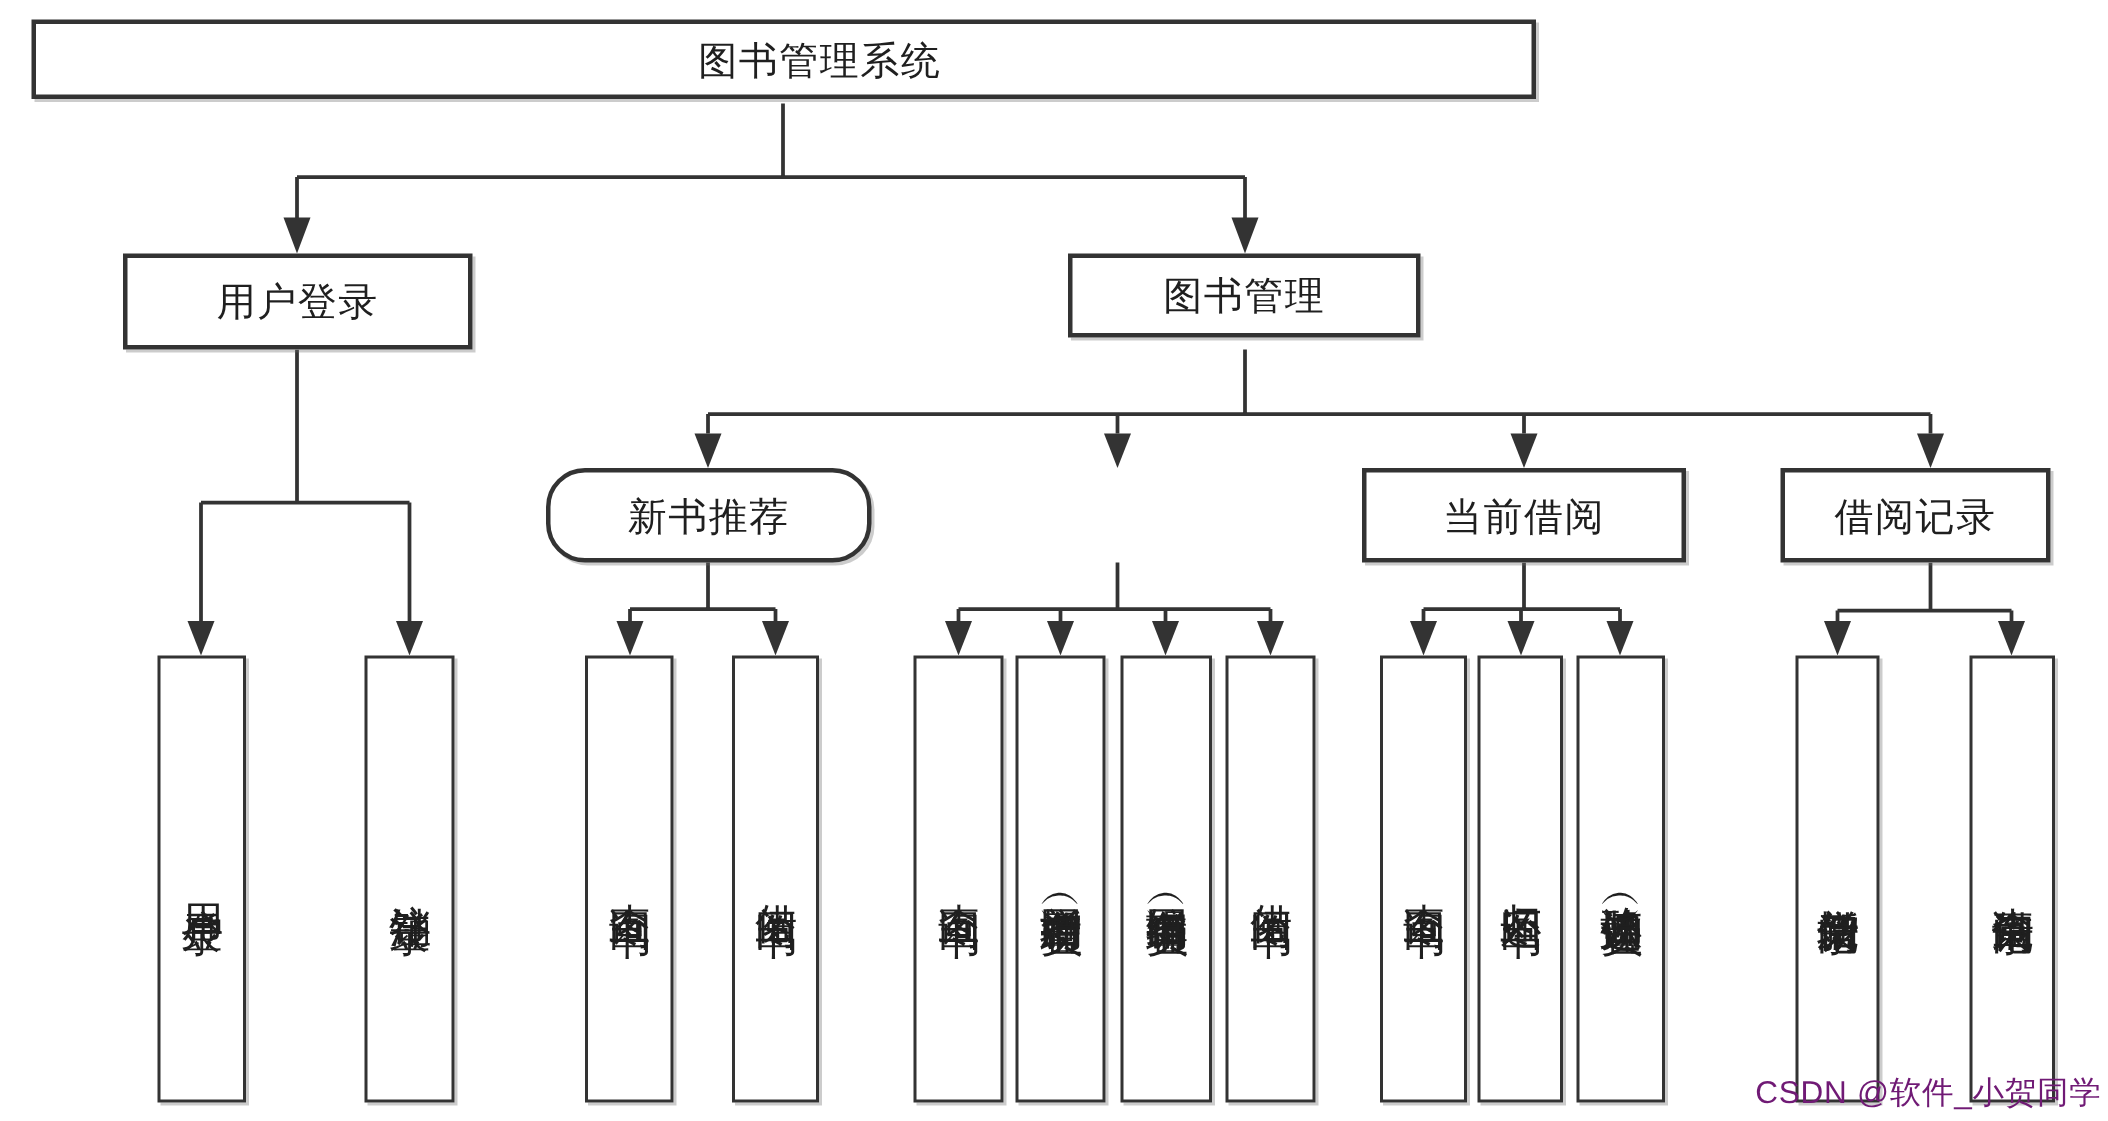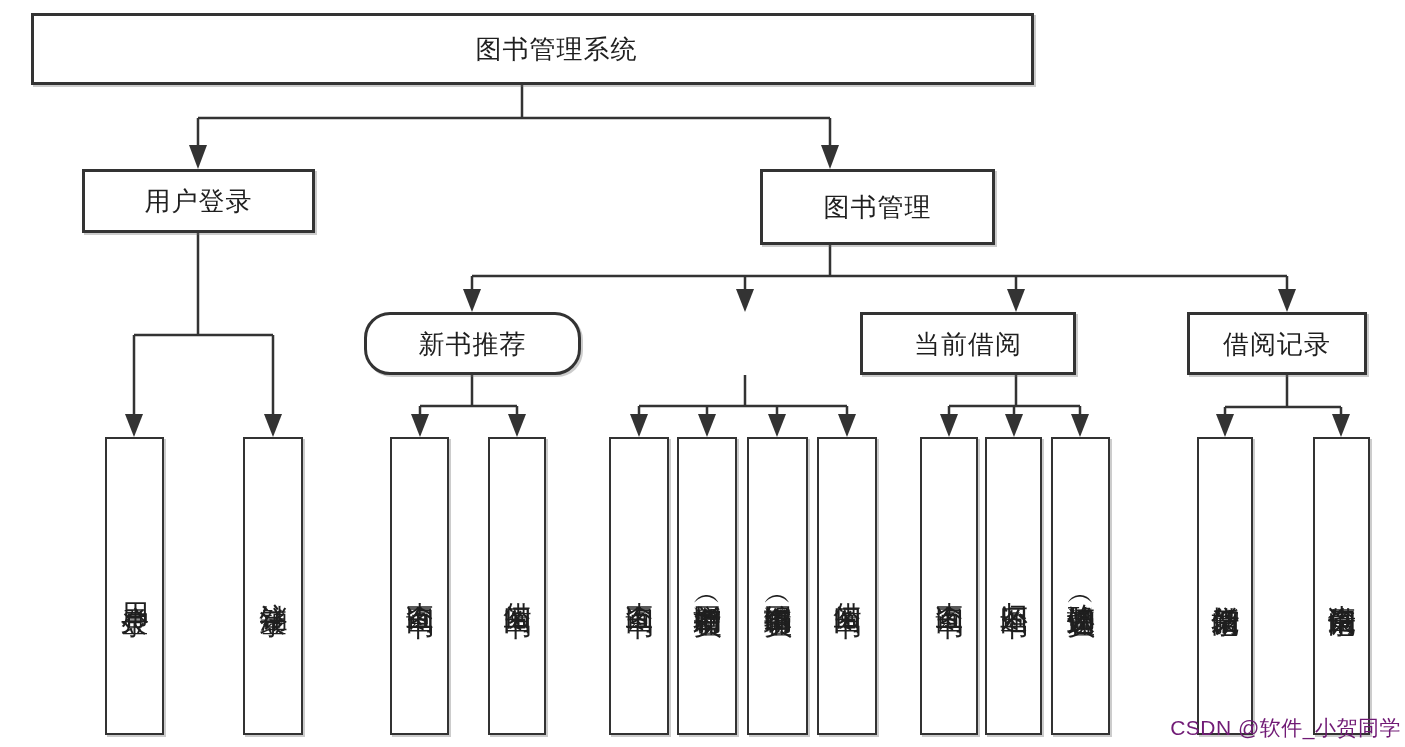--- a/index.html
+++ b/index.html
@@ -87,35 +87,35 @@
 
       <polygon points="940,414 958,414 949,437"></polygon>
       <polygon points="1005,414 1023,414 1014,437"></polygon>
       <polygon points="1071,414 1089,414 1080,437"></polygon>
 
       <polygon points="1216,414 1234,414 1225,437"></polygon>
       <polygon points="1332,414 1350,414 1341,437"></polygon>
     </g>
   </svg>
 
-  <div class="box" style="left:31px;top:13px;width:1003px;height:72px;padding-left:48px;">
+  <div class="box" style="left:21px;top:13px;width:1003px;height:53px;padding-left:48px;">
     <span class="hlabel">图书管理系统</span>
   </div>
 
   <div class="box" style="left:82px;top:169px;width:233px;height:64px;">
     <span class="hlabel">用户登录</span>
   </div>
-  <div class="box" style="left:712px;top:169px;width:235px;height:76px;margin-left:48px;">
+  <div class="box" style="left:712px;top:169px;width:235px;height:56px;">
     <span class="hlabel">图书管理</span>
   </div>
 
   <div class="box" style="left:364px;top:312px;width:217px;height:63px;border-radius:26px;">
     <span class="hlabel">新书推荐</span>
   </div>
-  <div class="box" style="left:860px;top:312px;width:216px;height:63px;align-items:center;">
+  <div class="box" style="left:908px;top:312px;width:216px;height:63px;align-items:center;">
     <span class="hlabel">当前借阅</span>
   </div>
   <div class="box" style="left:1187px;top:312px;width:180px;height:63px;">
     <span class="hlabel">借阅记录</span>
   </div>
 
   <div class="box leaf" style="left:105px;top:437px;width:59px;height:298px;">
     <span class="vlabel">用户登录</span>
   </div>
   <div class="box leaf" style="left:243px;top:437px;width:60px;height:298px;">

